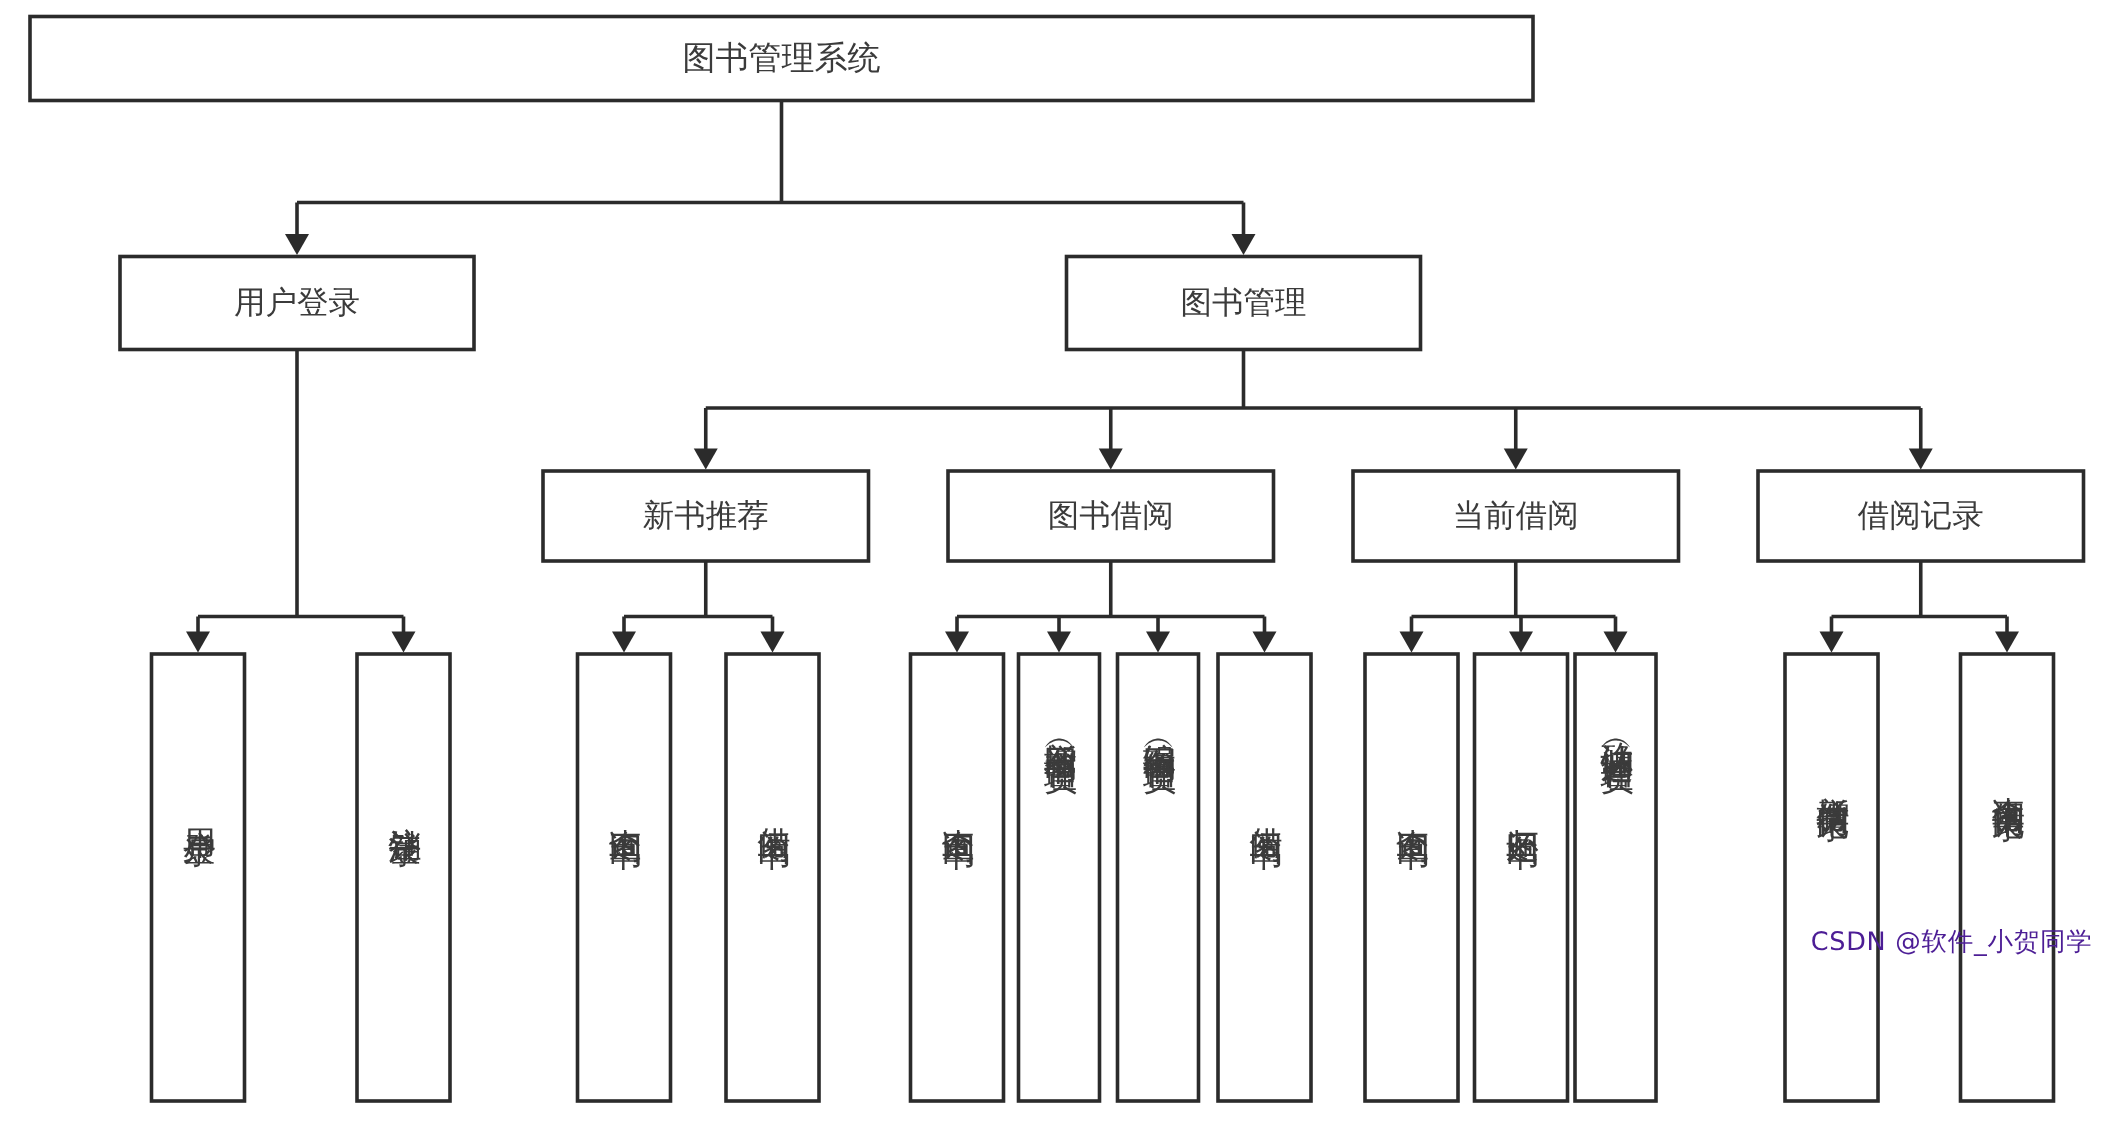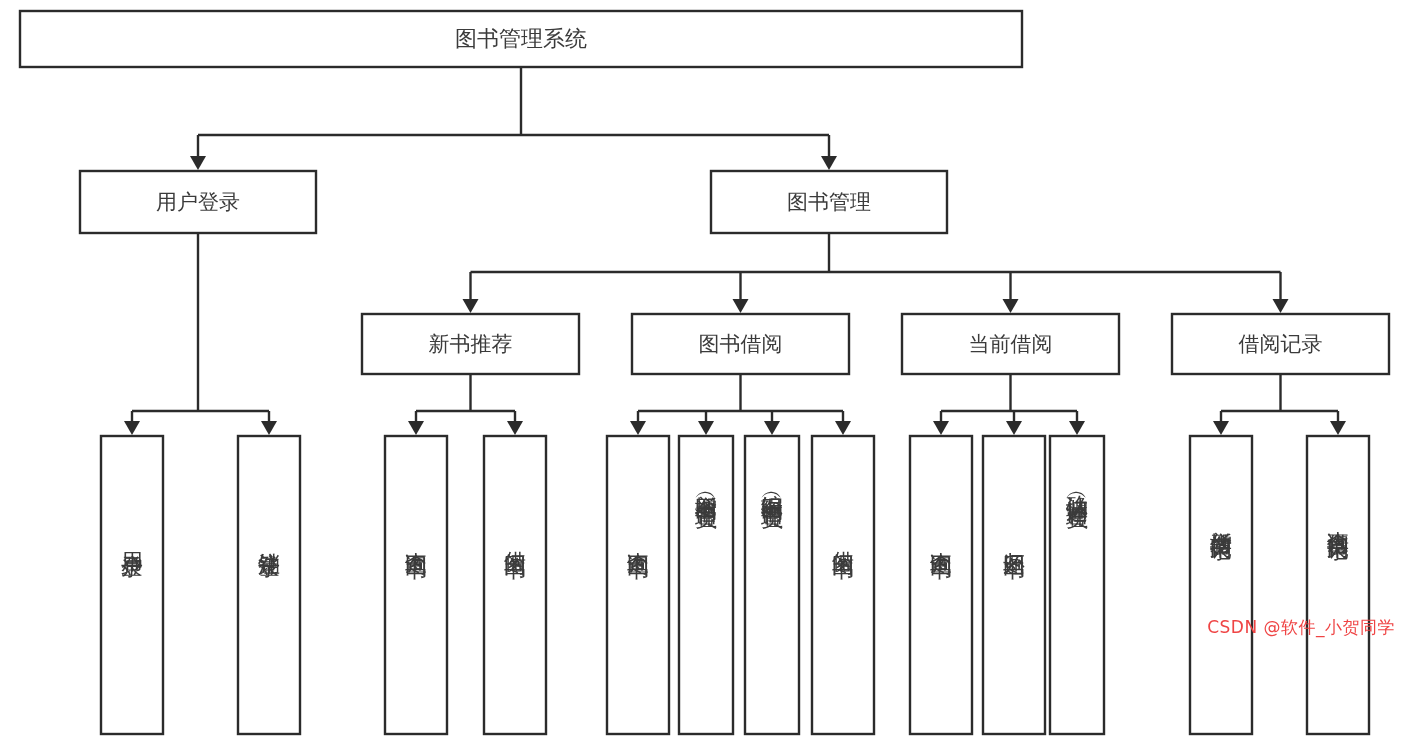--- a/index.html
+++ b/index.html
@@ -67,21 +67,21 @@
     color: #3b3b3b;
     letter-spacing: 2px;
     white-space: nowrap;
   }
   .watermark {
     position: absolute;
     right: 10px;
     bottom: 6px;
     font-family: "DejaVu Sans", "Liberation Sans", sans-serif;
     font-size: 17px;
-    color: #ef4444;
+    color: #4c1d95;
     letter-spacing: 0.5px;
     white-space: nowrap;
   }
 </style>
 </head>
 <body>
 
 <div id="diagram-root">
 
   <svg id="flow-svg" viewBox="0 0 1405 747">

